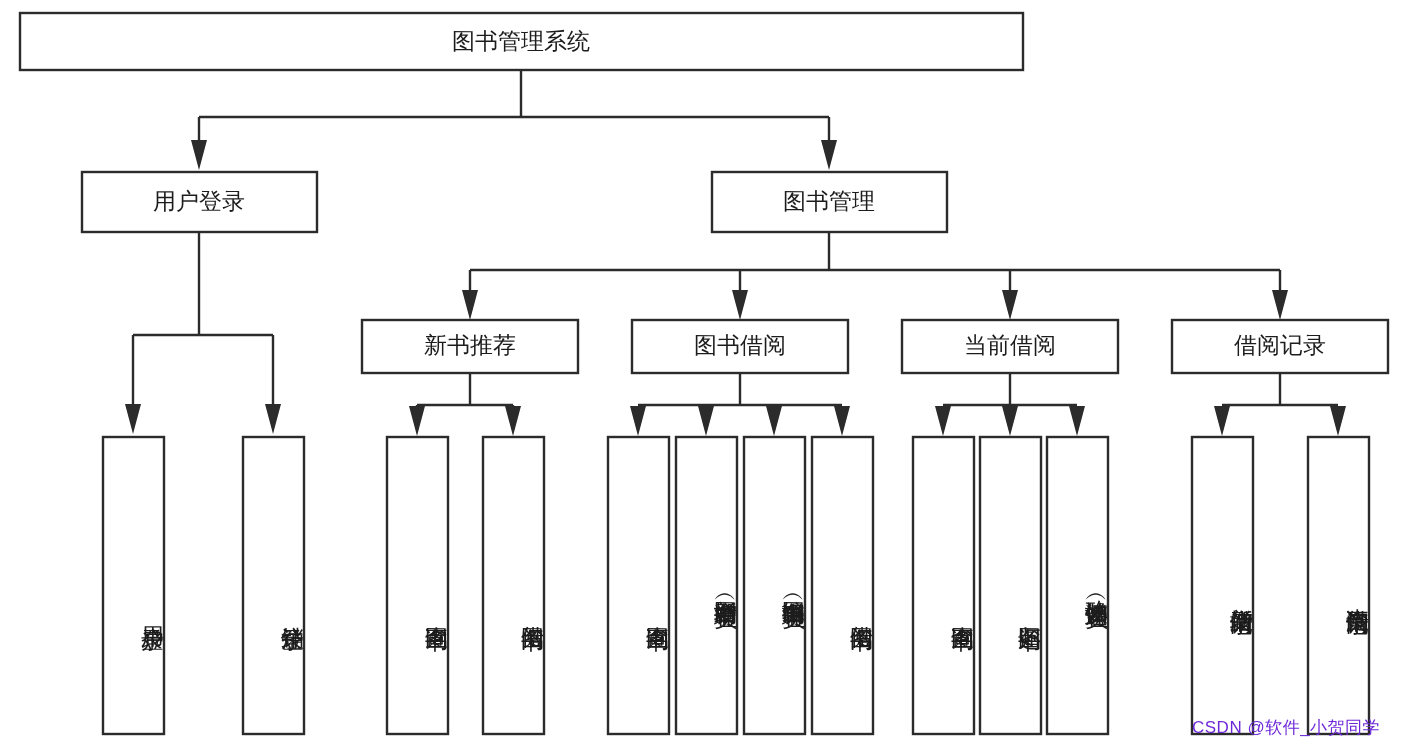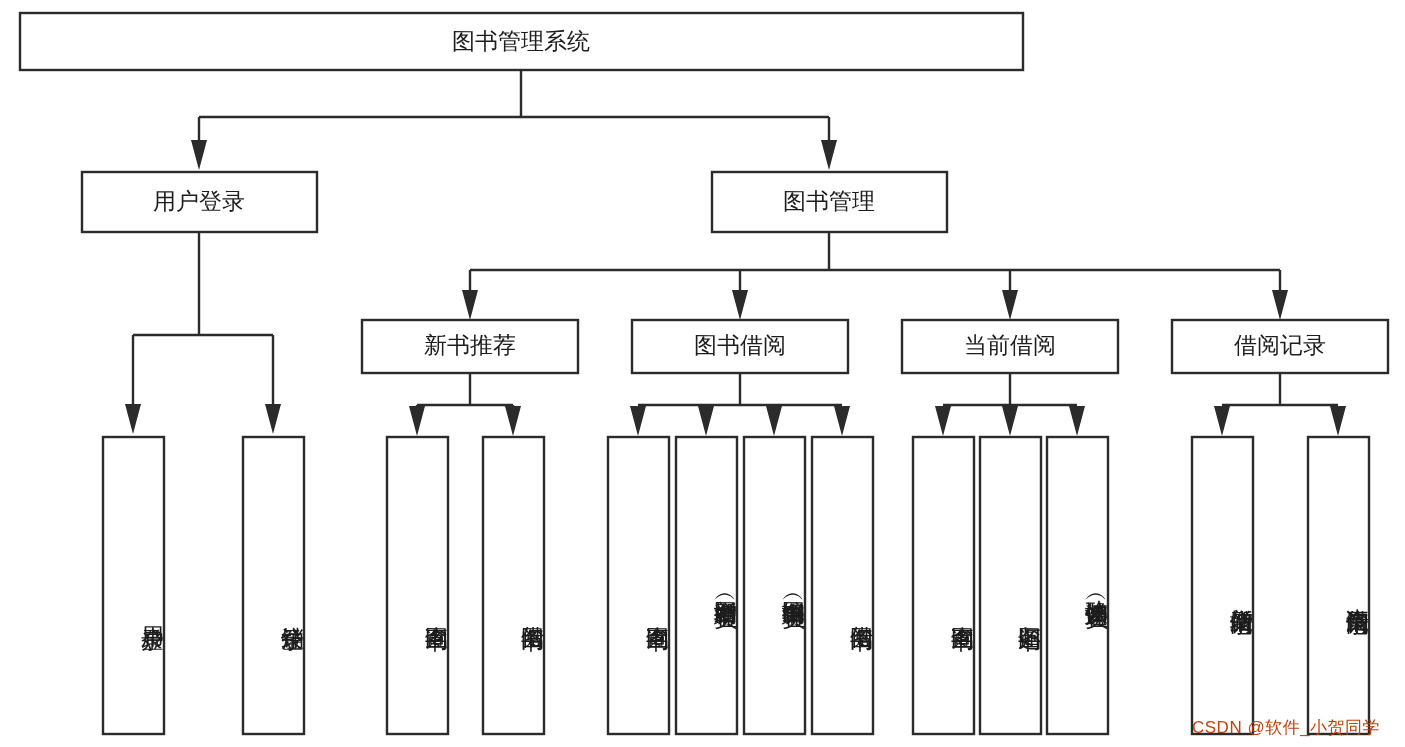--- a/index.html
+++ b/index.html
@@ -63,21 +63,21 @@
     text-align: center;
     pointer-events: none;
     display: flex;
     align-items: flex-start;
     justify-content: center;
   }
   .watermark {
     position: absolute;
     font-family: "Liberation Sans", "DejaVu Sans", sans-serif;
     font-size: 17px;
-    color: #c2410c;
+    color: #6d28d9;
     letter-spacing: 0.5px;
     white-space: nowrap;
     text-align: right;
   }
 </style>
 </head>
 <body>
 
 <div id="diagram-root">
 

